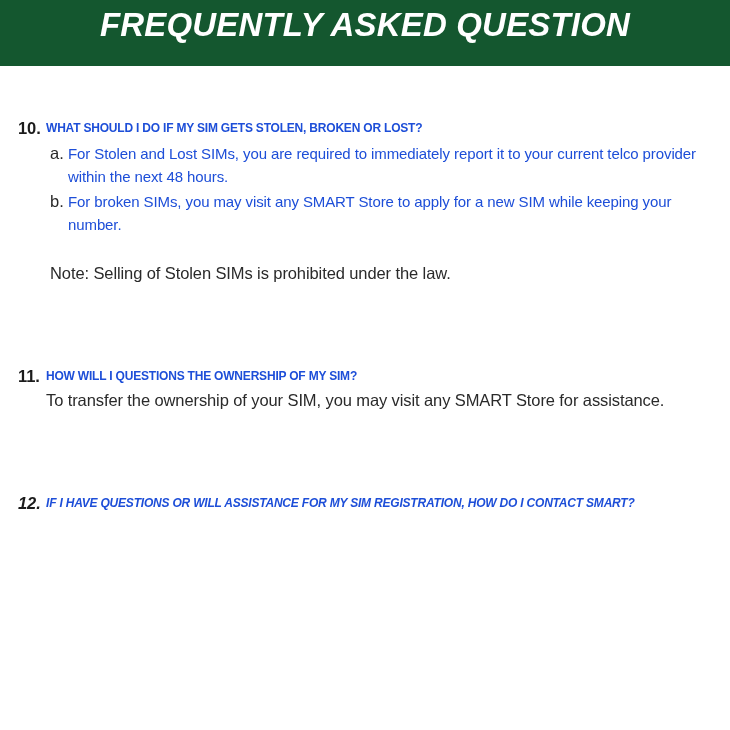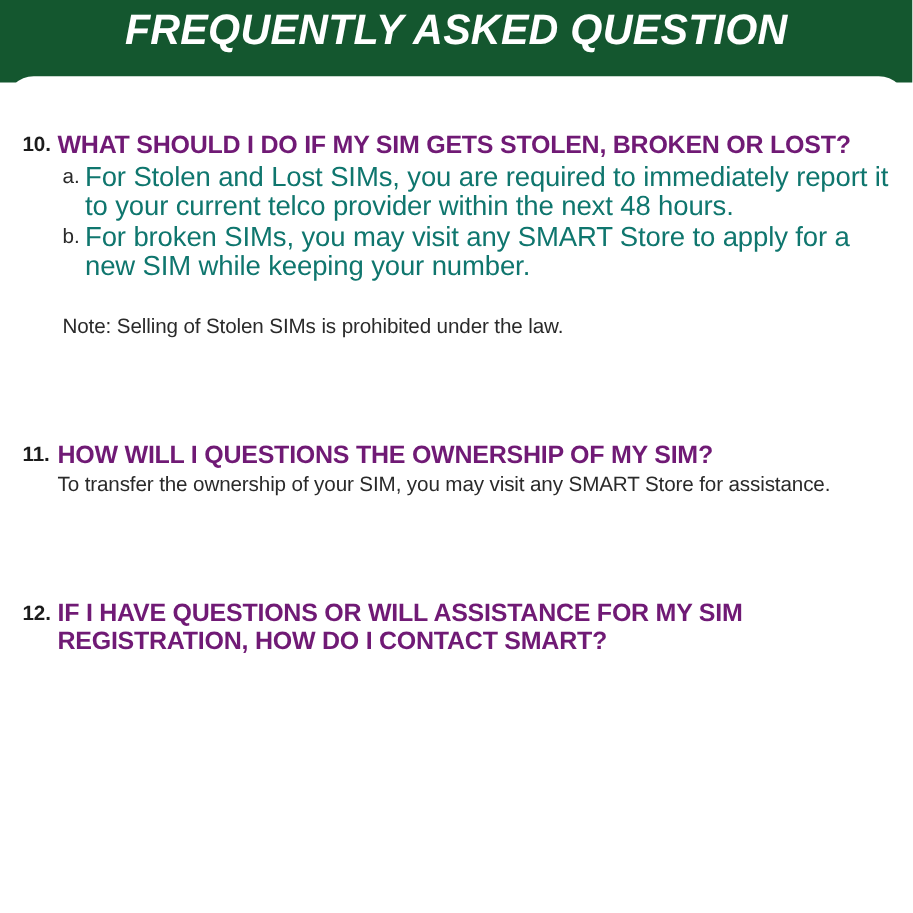--- a/index.html
+++ b/index.html
@@ -44,21 +44,21 @@
     letter-spacing: 0.2px;
     line-height: 44px;
     white-space: nowrap;
     transform: scaleX(0.97);
     transform-origin: center top;
   }
 
   
   .card {
     position: absolute;
-    top: 61px;
+    top: 73px;
     left: 5px;
     width: 720px;
     height: 650px;
     background: #ffffff;
     border-top-left-radius: 22px;
     border-top-right-radius: 22px;
   }
 
   .content {
     position: absolute;
@@ -66,39 +66,40 @@
     left: 13px;
     width: 700px;
   }
 
   
   .faq-block {
     margin-bottom: 80px;
   }
   .faq-block.last {
     margin-bottom: 11px;
+    font-style: italic;
   }
 
   .q-row {
     display: flex;
     align-items: flex-start;
   }
   .q-num {
     flex: 0 0 auto;
     width: 28px;
     color: #1b1b1b;
     font-size: 16.5px;
     font-weight: bold;
     line-height: 22px;
     letter-spacing: -0.1px;
   }
   .q-text {
     flex: 1 1 auto;
-    color: #701a75;
-    font-size: 20px;
+    color: #1d4ed8;
+    font-size: 12px;
     font-weight: bold;
     line-height: 22px;
     letter-spacing: -0.2px;
     padding-right: 2px;
   }
 
   
   .answer {
     margin-top: 2px;
     margin-left: 28px;
@@ -121,22 +122,22 @@
   }
   .sub-mark {
     flex: 0 0 auto;
     width: 18px;
     color: #2a2a2a;
     font-size: 16.5px;
     line-height: 23px;
   }
   .sub-text {
     flex: 1 1 auto;
-    color: #0f766e;
-    font-size: 22px;
+    color: #1d4ed8;
+    font-size: 15px;
     line-height: 23px;
     letter-spacing: -0.1px;
     padding-right: 2px;
   }
 
   .note {
     margin-top: 26px;
     margin-left: 32px;
     color: #2a2a2a;
     font-size: 16.5px;

